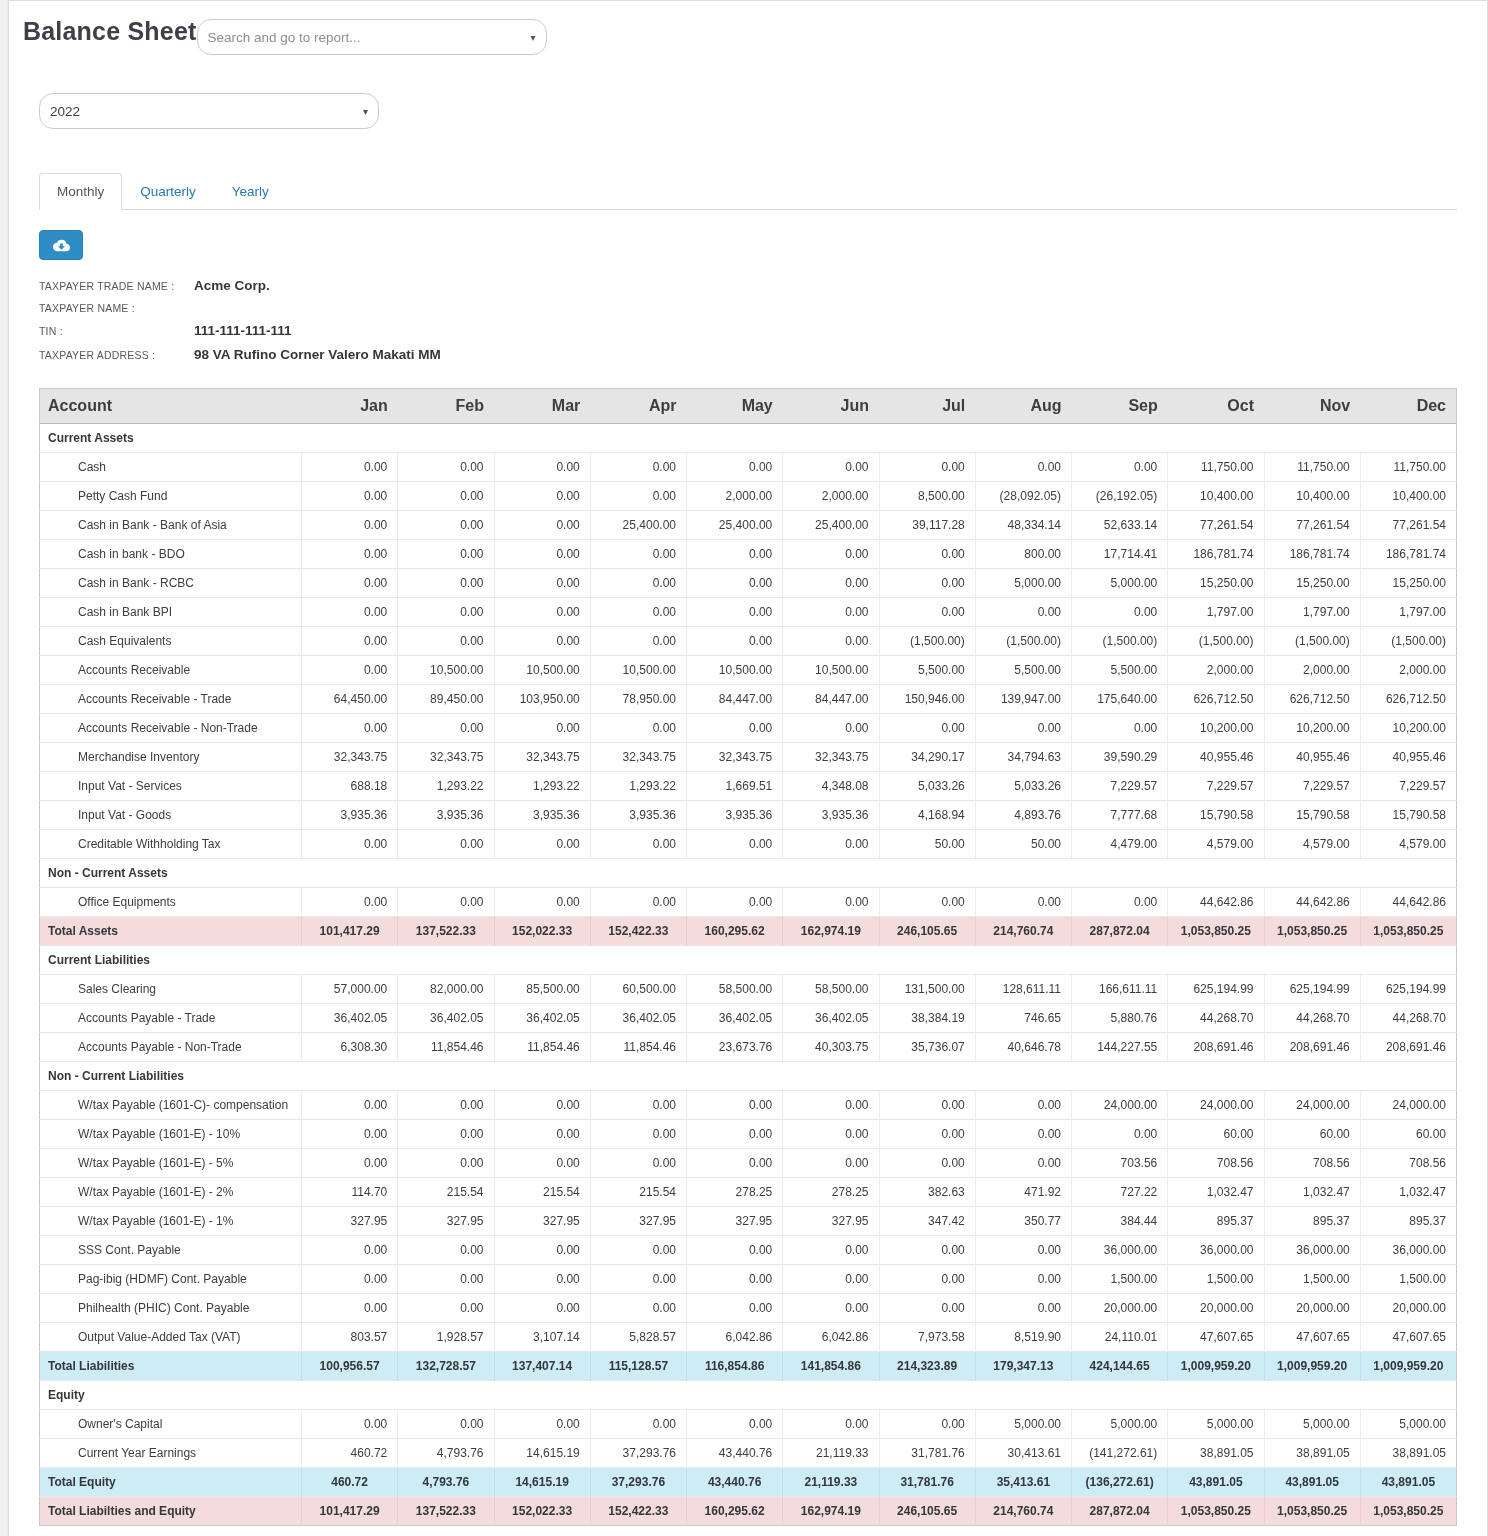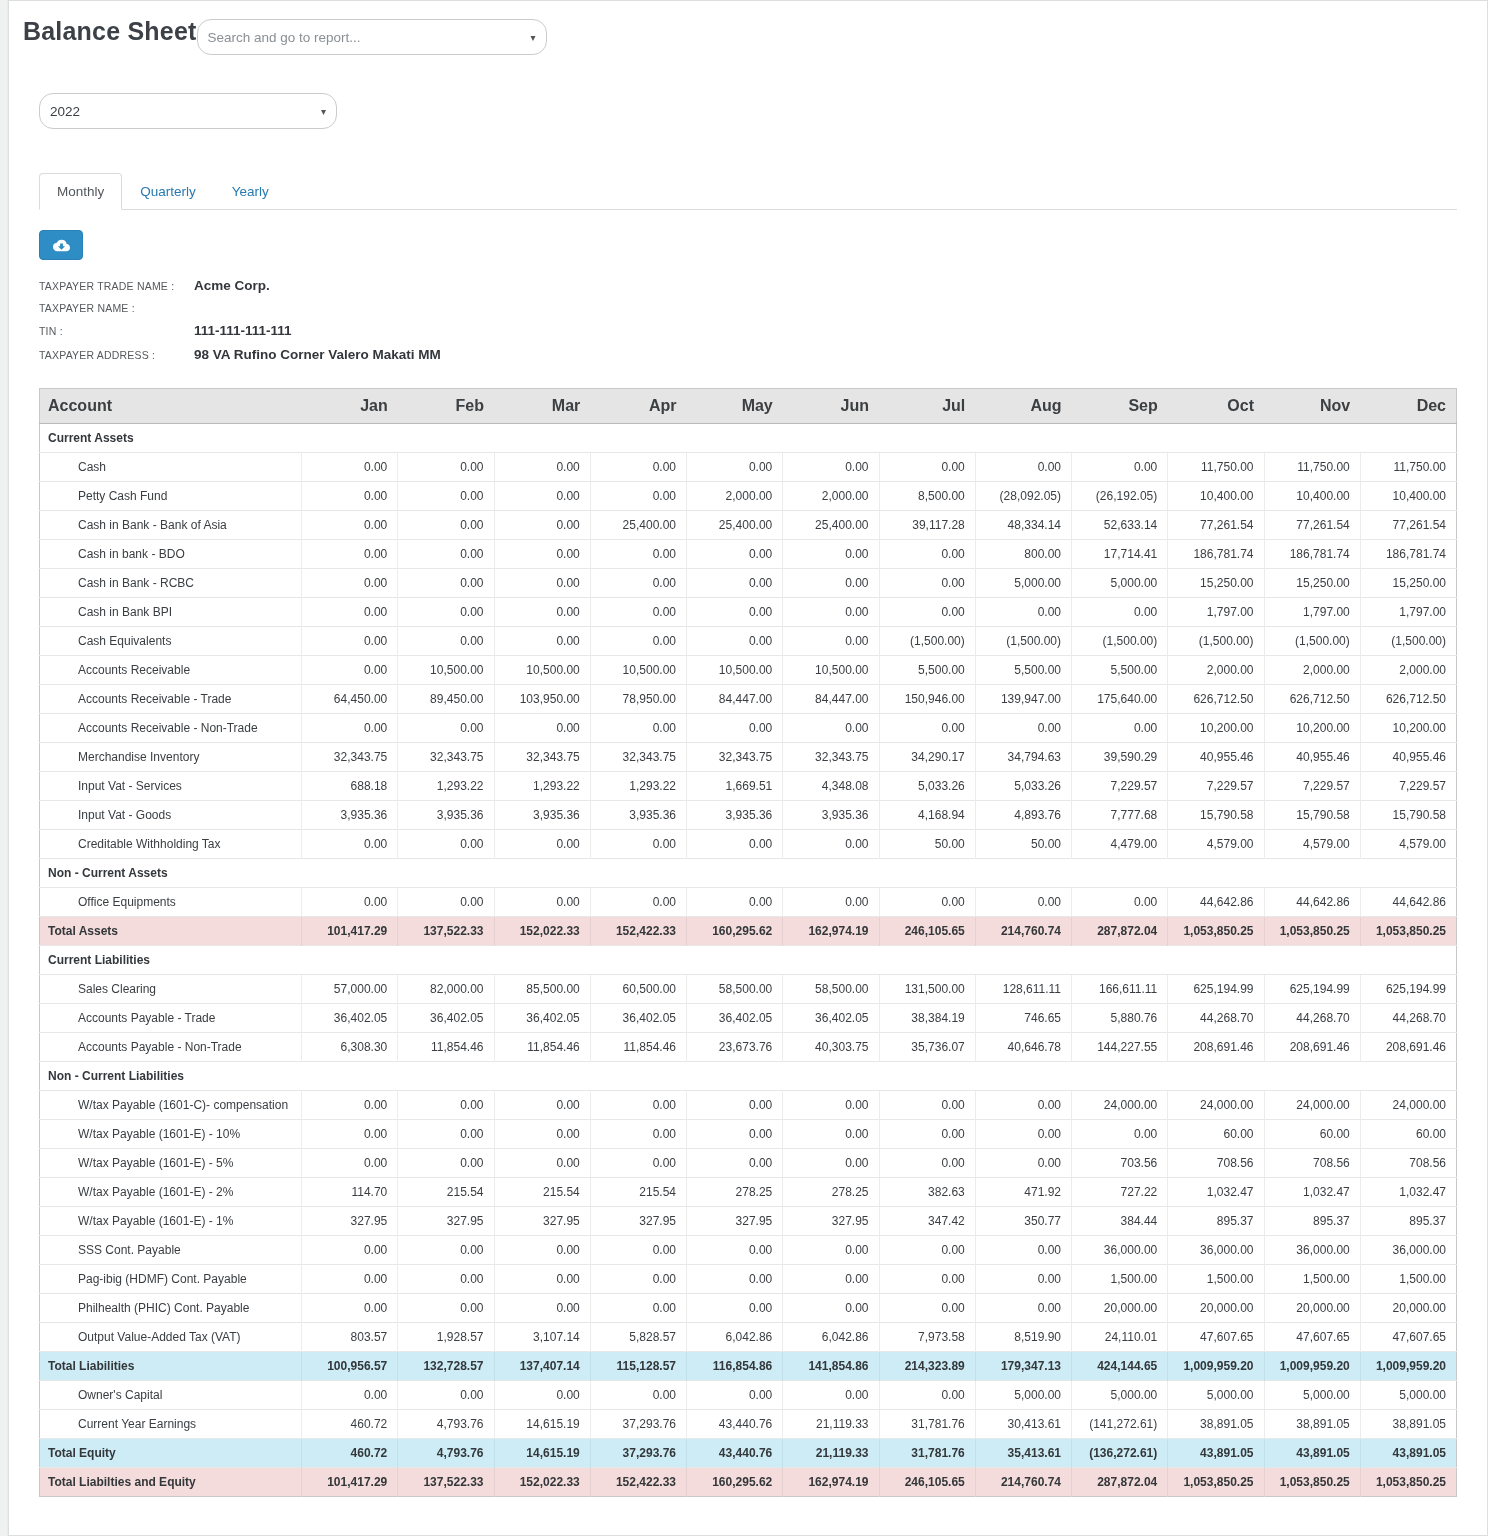--- a/index.html
+++ b/index.html
@@ -27,21 +27,21 @@
   .select-box {
     display: flex; align-items: center; justify-content: space-between;
     height: 36px; background: #fff;
     border: 1px solid #c9cccd; border-radius: 14px;
     padding: 0 10px; font-size: 13.5px; cursor: pointer;
   }
   .search-select { width: 350px; margin-top: 2px; }
   .search-select .placeholder { color: #8a8f94; }
   .caret { color: #555; font-size: 10px; margin-left: 8px; }
   .year-row { padding: 28px 0 0 30px; }
-  .year-select { width: 298px; color: #3a3f44; justify-content: space-between; }
+  .year-select { width: 340px; color: #3a3f44; justify-content: space-between; }
   .tabs {
     display: flex; align-items: flex-end;
     margin: 26px 30px 0 30px;
     border-bottom: 1px solid #d9dbdc;
   }
   .tab {
     padding: 10px 17px; font-size: 13.5px; color: #2779b0; cursor: pointer;
     border: 1px solid transparent; margin-bottom: -1px; border-radius: 4px 4px 0 0;
   }
   .tab.active {
@@ -74,21 +74,21 @@
   }
   thead th.col-account { text-align: left; width: 262px; padding-left: 8px; }
   tbody td { padding: 7px 10px; border-top: 1px solid #e6e7e7; }
   td.num { text-align: right; color: #3a3e42; border-left: 1px solid #ececec; }
   td.acct-label { padding-left: 38px; color: #3a3e42; }
   tr.row-section td {
     font-weight: 700; color: #34383c; padding-left: 8px; background: #fff;
   }
   tr.row-total-pink td { background: #f4dcdc; font-weight: 700; color: #33373a; }
   tr.row-total-cyan td { background: #cdecf6; font-weight: 700; color: #33373a; }
-  tr.row-total-pink td.num, tr.row-total-cyan td.num { border-left-color: rgba(0,0,0,0.05); }
+  tr.row-total-pink td.num, tr.row-total-cyan td.num { border-left-color: rgba(0,0,0,0.05); text-align: center; }
   tr.row-total-pink td:first-child, tr.row-total-cyan td:first-child { padding-left: 8px; }
 </style>
 </head>
 <body>
 
 <div class="panel" data-name="balance-sheet-panel">
 
   <div class="topbar" data-name="topbar">
     <h1 data-name="page-title">Balance Sheet</h1>
     <div class="select-box search-select" data-name="report-search-select">
@@ -598,20 +598,23 @@
             <td class="num" data-name="cell-value">115,128.57</td>
             <td class="num" data-name="cell-value">116,854.86</td>
             <td class="num" data-name="cell-value">141,854.86</td>
             <td class="num" data-name="cell-value">214,323.89</td>
             <td class="num" data-name="cell-value">179,347.13</td>
             <td class="num" data-name="cell-value">424,144.65</td>
             <td class="num" data-name="cell-value">1,009,959.20</td>
             <td class="num" data-name="cell-value">1,009,959.20</td>
             <td class="num" data-name="cell-value">1,009,959.20</td>
           </tr>
+          <tr class="row-section" data-name="section-row">
+            <td colspan="13" data-name="section-label">Equity</td>
+          </tr>
           <tr class="row-data" data-name="table-row">
             <td class="acct-label" data-name="row-label">Owner's Capital</td>
             <td class="num" data-name="cell-value">0.00</td>
             <td class="num" data-name="cell-value">0.00</td>
             <td class="num" data-name="cell-value">0.00</td>
             <td class="num" data-name="cell-value">0.00</td>
             <td class="num" data-name="cell-value">0.00</td>
             <td class="num" data-name="cell-value">0.00</td>
             <td class="num" data-name="cell-value">0.00</td>
             <td class="num" data-name="cell-value">5,000.00</td>

